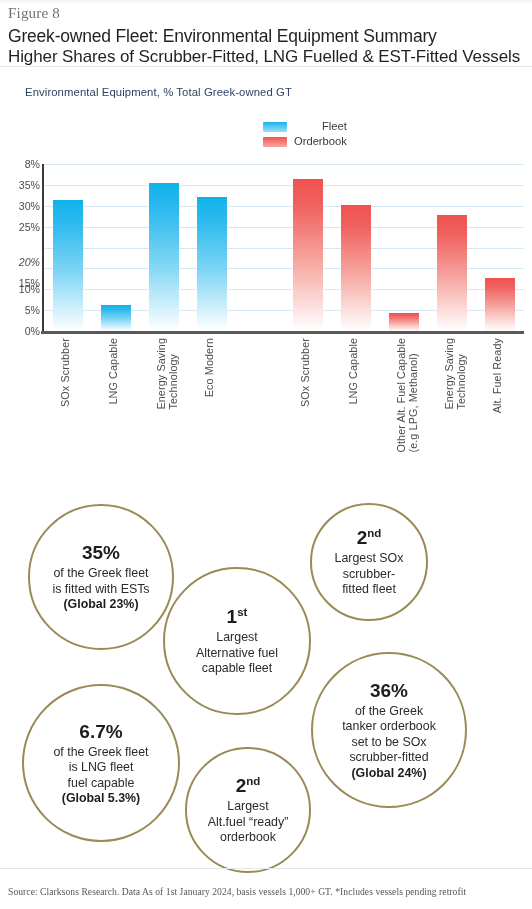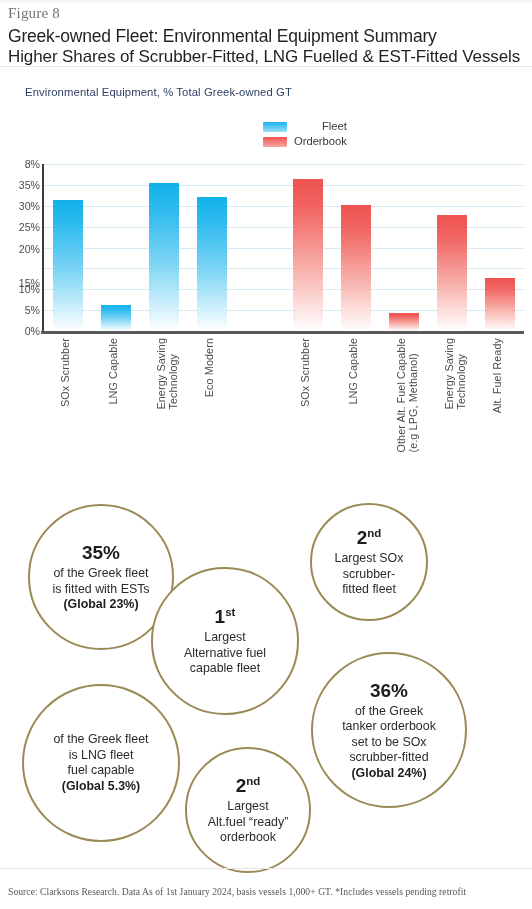--- a/index.html
+++ b/index.html
@@ -111,21 +111,21 @@
       <span class="legend-label">Orderbook</span>
     </div>
   </div>
 
   <div class="plot-wrap">
     <div class="ylabels" id="ylabels">
         <div class="ylabel" style="top: 173px;">0%</div>
         <div class="ylabel" style="top: 152.125px;">5%</div>
         <div class="ylabel" style="top: 131.25px;">10%</div>
         <div class="ylabel" style="top: 109px; margin-top: 16px;">15%</div>
-        <div class="ylabel" style="top: 91px;">20%</div>
+        <div class="ylabel" style="top: 104px; font-style: italic;">20%</div>
         <div class="ylabel" style="top: 68.625px;">25%</div>
         <div class="ylabel" style="top: 47.75px; margin-left: 29px;">30%</div>
         <div class="ylabel" style="top: 26.875px;">35%</div>
         <div class="ylabel" style="top: 6px;">8%</div>
       </div>
     <div class="plot">
       <div id="gridlines">
           <div class="gridline" style="top: 146.125px;"></div>
           <div class="gridline" style="top: 125.25px;"></div>
           <div class="gridline" style="top: 104.375px;"></div>
@@ -166,25 +166,25 @@
       <div class="xlabel" style="left: 447px;">Alt. Fuel Ready</div>
     </div>
 
   <div class="circles" id="circles">
       <div class="circle" style="left: 28px; top: 9px; width: 146px; height: 146px;">
         <div class="ctext"><span class="big">35%</span><span>of the Greek fleet</span><br><span>is fitted with ESTs</span><br><span class="bold">(Global 23%)</span></div>
       </div>
       <div class="circle" style="left: 310px; top: 8px; width: 118px; height: 118px;">
         <div class="ctext"><span class="big">2<sup>nd</sup></span><span>Largest SOx</span><br><span>scrubber-</span><br><span>fitted fleet</span><br></div>
       </div>
-      <div class="circle" style="left: 151px; top: 72px; width: 148px; height: 148px;">
+      <div class="circle" style="left: 163px; top: 72px; width: 148px; height: 148px;">
         <div class="ctext"><span class="big">1<sup>st</sup></span><span>Largest</span><br><span>Alternative fuel</span><br><span>capable fleet</span><br></div>
       </div>
       <div class="circle" style="left: 22px; top: 189px; width: 158px; height: 158px;">
-        <div class="ctext"><span>of the Greek fleet</span><br><span>is LNG fleet</span><br><span>fuel capable</span><br><span class="bold">(Global 5.3%)</span></div>
+        <div class="ctext"><span class="big">6.7%</span><span>of the Greek fleet</span><br><span>is LNG fleet</span><br><span>fuel capable</span><br><span class="bold">(Global 5.3%)</span></div>
       </div>
       <div class="circle" style="left: 311px; top: 157px; width: 156px; height: 156px;">
         <div class="ctext"><span class="big">36%</span><span>of the Greek</span><br><span>tanker orderbook</span><br><span>set to be SOx</span><br><span>scrubber-fitted</span><br><span class="bold">(Global 24%)</span></div>
       </div>
       <div class="circle" style="left: 185px; top: 252px; width: 126px; height: 126px;">
         <div class="ctext"><span class="big">2<sup>nd</sup></span><span>Largest</span><br><span>Alt.fuel “ready”</span><br><span>orderbook</span><br></div>
       </div>
     </div>
 
   <div class="hr-bottom"></div>

